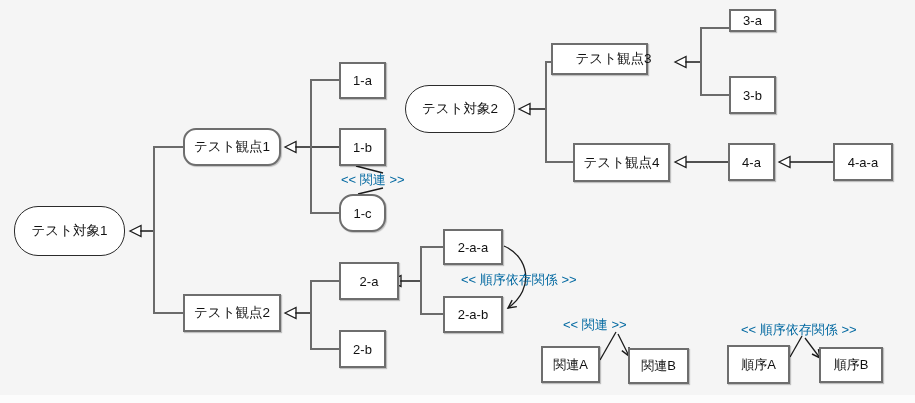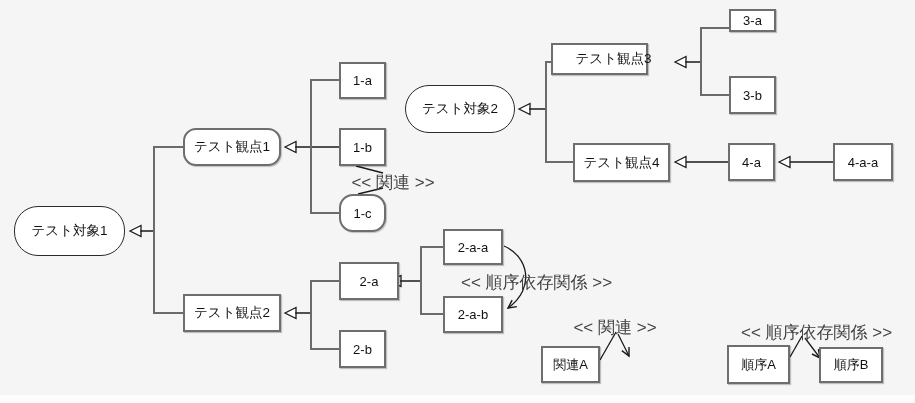--- a/index.html
+++ b/index.html
@@ -5,21 +5,21 @@
   html,body{margin:0;padding:0;}
   body{font-family:"Liberation Sans","DejaVu Sans",sans-serif;background:#f5f5f5;}
   .canvas{position:relative;width:915px;height:403px;background:#f5f5f5;overflow:hidden;}
   .wires{position:absolute;left:0;top:0;width:915px;height:403px;}
   .node{position:absolute;box-sizing:border-box;background:#ffffff;border:2px solid #6e6e6e;
         box-shadow:1px 1px 1px rgba(0,0,0,0.22);display:flex;align-items:center;justify-content:center;
         font-size:13px;color:#111111;white-space:nowrap;}
   .oval{position:absolute;box-sizing:border-box;background:#ffffff;border:1.5px solid #2b2b2b;
         border-radius:24px;display:flex;align-items:center;justify-content:center;
         font-size:13.5px;color:#111111;white-space:nowrap;}
-  .rel-label{position:absolute;color:#404040;font-size:17px;text-align:center;white-space:nowrap;}
+  .rel-label{position:absolute;color:#0369a1;font-size:13px;text-align:left;white-space:nowrap;}
   .bottom-strip{position:absolute;left:0;top:395px;width:915px;height:8px;background:#fcfcfc;}
 </style>
 </head>
 <body>
 
 <div class="canvas">
 
   <svg class="wires" width="915" height="403" viewBox="0 0 915 403" xmlns="http://www.w3.org/2000/svg">
     <defs>
       <marker id="vhead" markerWidth="12" markerHeight="12" refX="10" refY="6" orient="auto" markerUnits="userSpaceOnUse">
@@ -153,20 +153,23 @@
   <div class="node" style="left:728px;top:143px;width:47px;height:38px;">
     <span>4-a</span>
   </div>
   <div class="node" style="left:833px;top:143px;width:60px;height:38px;">
     <span>4-a-a</span>
   </div>
 
   <div class="node" style="left:541px;top:346px;width:59px;height:37px;">
     <span>関連A</span>
   </div>
+  <div class="node" style="left:628px;top:348px;width:61px;height:36px;">
+    <span>関連B</span>
+  </div>
   <div class="node" style="left:727px;top:345px;width:63px;height:39px;">
     <span>順序A</span>
   </div>
   <div class="node" style="left:819px;top:347px;width:64px;height:36px;">
     <span>順序B</span>
   </div>
 
   <div class="rel-label" style="left:341px;top:171px;width:104px;">&lt;&lt; 関連 &gt;&gt;</div>
   <div class="rel-label" style="left:461px;top:271px;width:141px;">&lt;&lt; 順序依存関係 &gt;&gt;</div>
   <div class="rel-label" style="left:563px;top:316px;width:104px;">&lt;&lt; 関連 &gt;&gt;</div>

